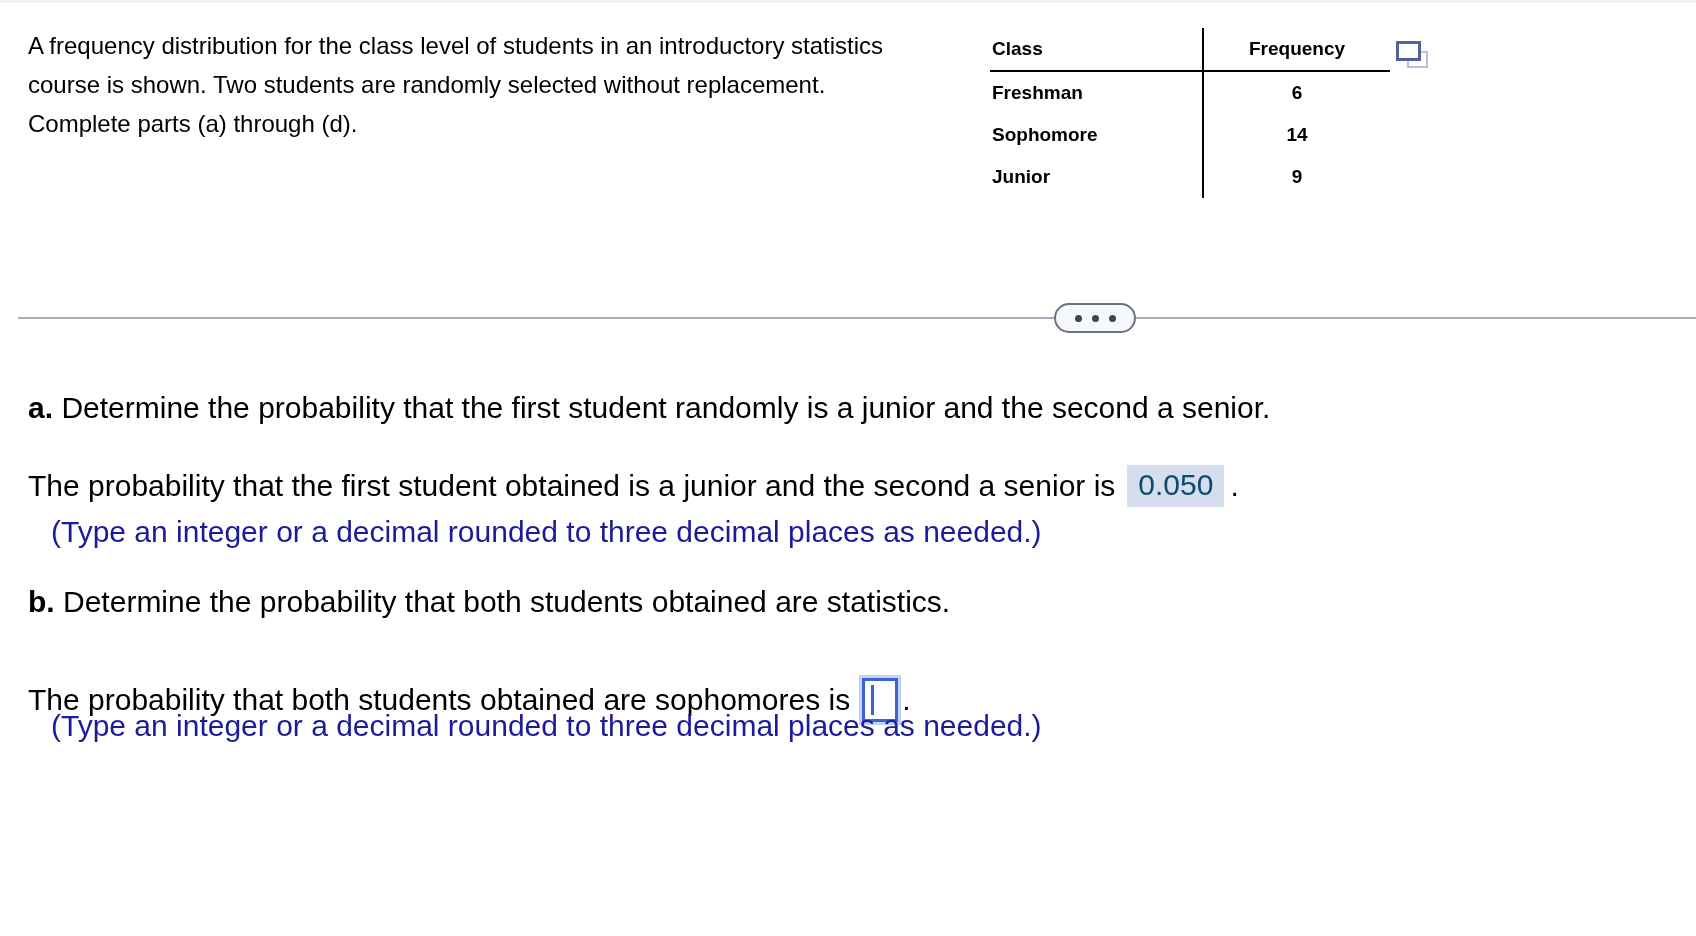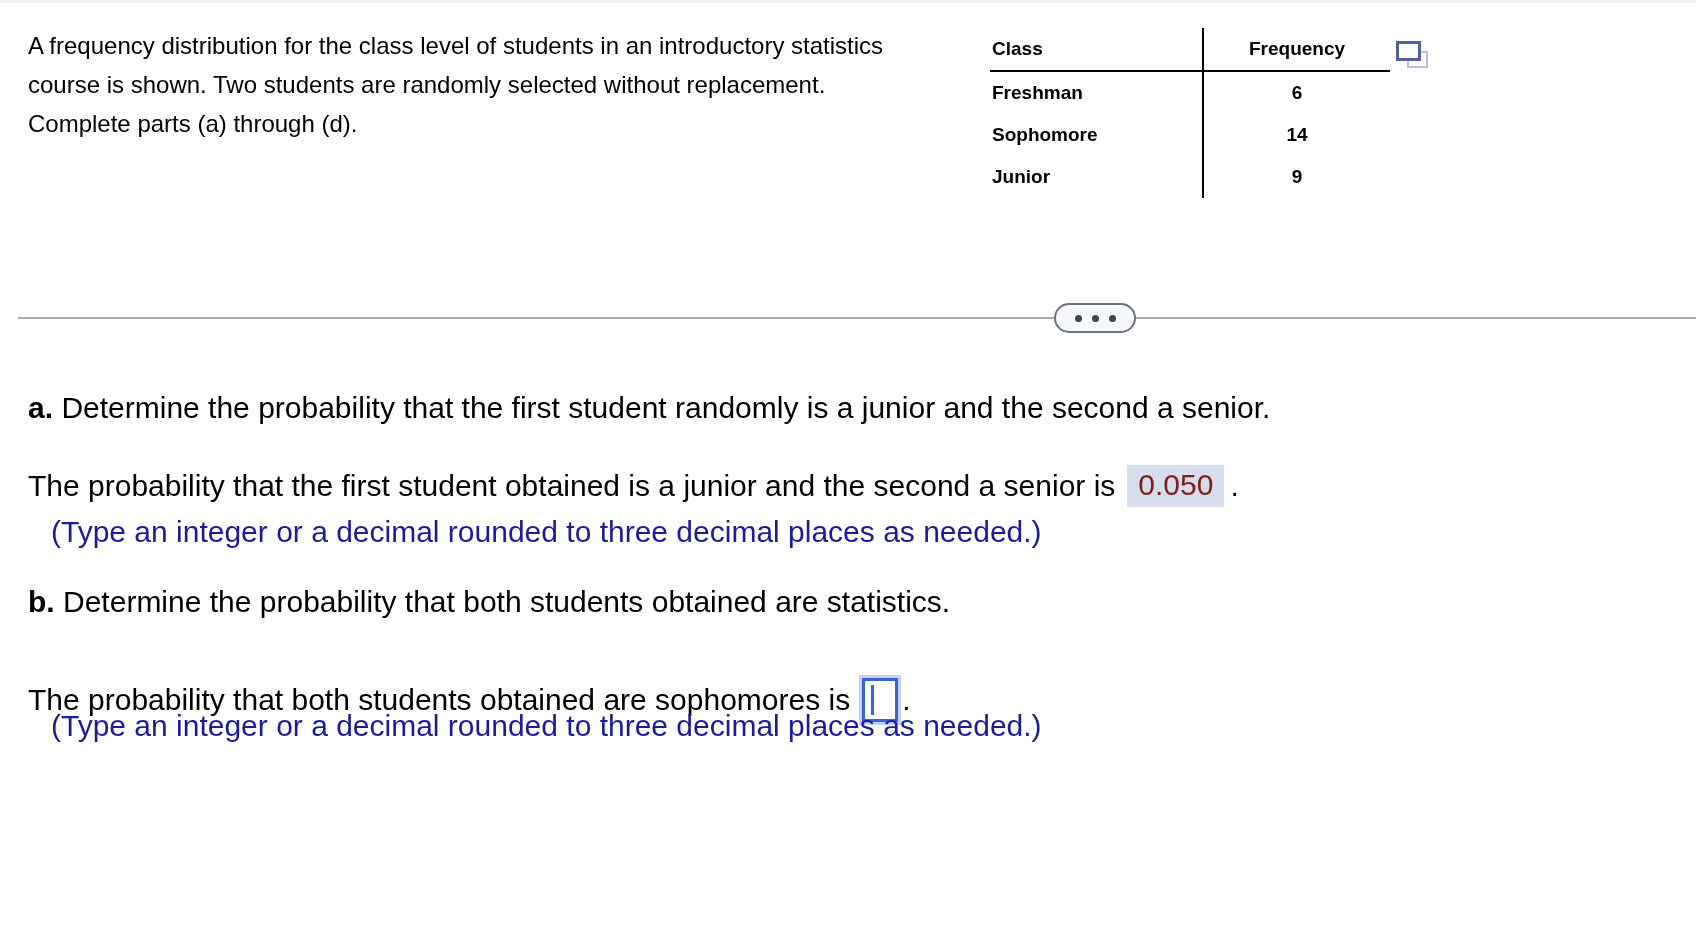--- a/index.html
+++ b/index.html
@@ -183,21 +183,21 @@
   }
 
   
   .answer-filled {
     display: inline-block;
     background: #d6dded;
     padding: 2px 11px 4px 11px;
     margin: 0 4px 0 12px;
     font-size: 30px;
     line-height: 36px;
-    color: #7f1d1d;
+    color: #0c4a6e;
   }
 
   
   .answer-input {
     display: inline-block;
     position: relative;
     width: 36px;
     height: 44px;
     margin: 0 2px 0 12px;
     border: 3px solid #3c64d0;

